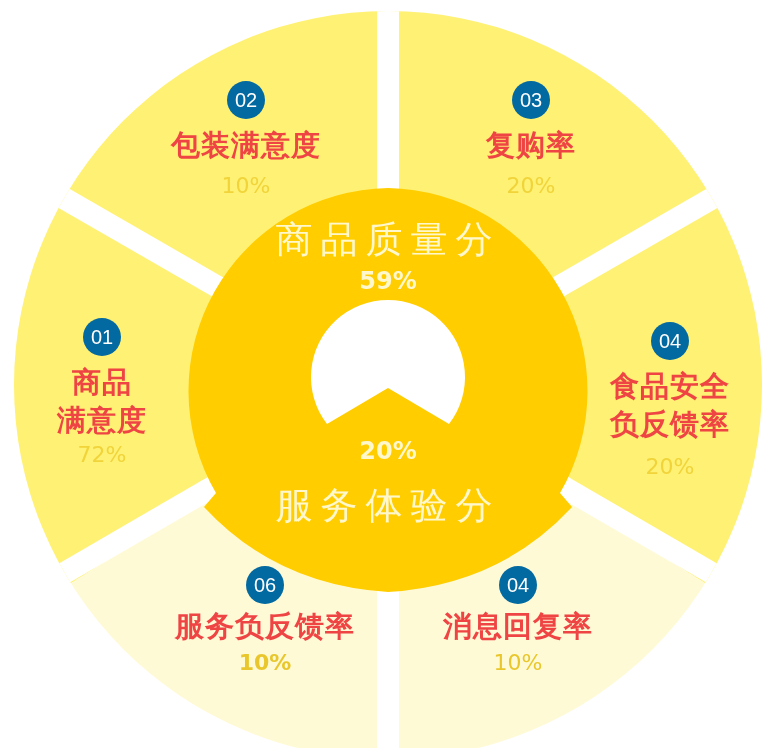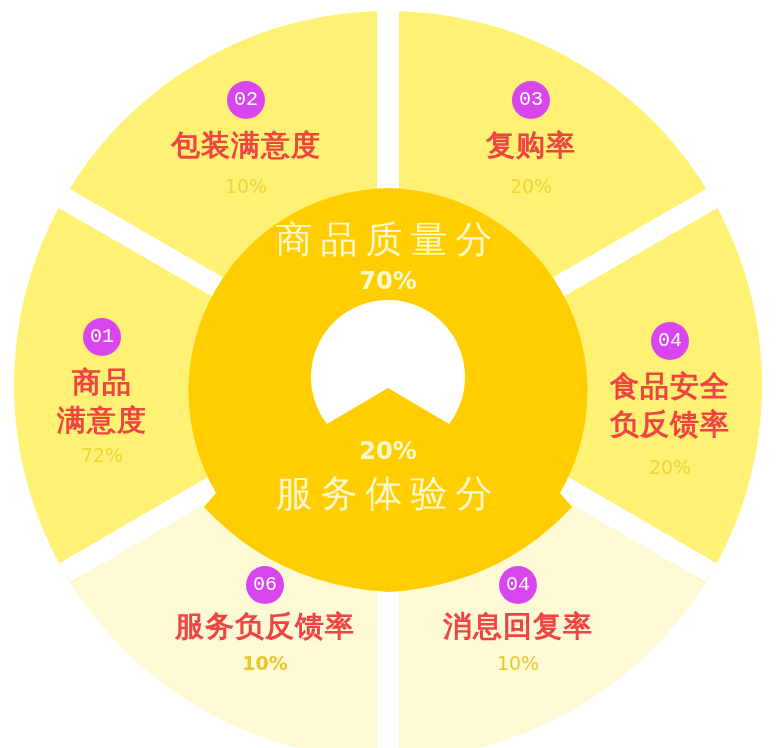--- a/index.html
+++ b/index.html
@@ -2,25 +2,25 @@
 <html><head>
   <meta charset="utf-8">
   <style>
     html, body { margin: 0; padding: 0; background: #ffffff; }
     body { width: 776px; height: 748px; overflow: hidden; position: relative;
            font-family: "DejaVu Sans", "Liberation Sans", sans-serif; }
     #stage { position: absolute; left: 0; top: 0; width: 776px; height: 748px; }
     svg.bg { position: absolute; left: 0; top: 0; }
     .seg-label { position: absolute; text-align: center; transform: translateX(-50%); }
     .badge { display: inline-block; width: 38px; height: 38px; border-radius: 50%;
-             background: #d946ef; color: #ffffff; font-size: 20px; line-height: 38px;
-             text-align: center; font-family: Liberation Mono, monospace; }
+             background: #0369a1; color: #ffffff; font-size: 20px; line-height: 38px;
+             text-align: center; font-family: Liberation Sans, sans-serif; }
     .title { color: #ef4444; font-weight: bold; font-size: 29px; line-height: 36px;
              margin-top: 8px; letter-spacing: 1px; white-space: nowrap; }
-    .pct { font-size: 19px; line-height: 30px; margin-top: 8px; text-align: center; }
+    .pct { font-size: 22px; line-height: 30px; margin-top: 8px; text-align: center; }
     .pct.top { color: #f0d43a; }
     .pct.bot { color: #e9c72c; }
     .center-text { position: absolute; left: 388px; transform: translateX(-50%);
                    color: #fff8cc; text-align: center; white-space: nowrap; }
     .ct-title { font-size: 37px; letter-spacing: 8px; }
     .ct-pct { font-size: 24px; font-weight: bold; }
   </style>
 </head>
 <body>
 
@@ -50,25 +50,25 @@
       </g>
     </g>
 
     <path d="M388,188 A203,203 0 0 1 560,493 L572,507 Q500,585 388,592 Q276,585 204,507 L216,493 A203,203 0 0 1 388,188 Z" fill="#ffcd00"></path>
 
     <path d="M327,424 A77,77 0 1 1 449,424 L388,388 Z" fill="#ffffff"></path>
   </svg>
 
   <div class="center-text" style="top:215px;">
     <div class="ct-title">商品质量分</div>
-    <div class="ct-pct" style="margin-top:2px;">70%</div>
+    <div class="ct-pct" style="margin-top:2px;">59%</div>
   </div>
   <div class="center-text" style="top:437px;">
     <div class="ct-pct">20%</div>
-    <div class="ct-title" style="margin-top:4px;">服务体验分</div>
+    <div class="ct-title" style="margin-top:16px;">服务体验分</div>
   </div>
 
   <div class="seg-label" style="left:102px; top:318px;">
     <span class="badge">01</span>
     <div class="title">商品</div>
     <div class="title" style="margin-top:2px;">满意度</div>
     <div class="pct top" style="margin-top:2px;">72%</div>
   </div>
 
   <div class="seg-label" style="left:246px; top:81px;">

